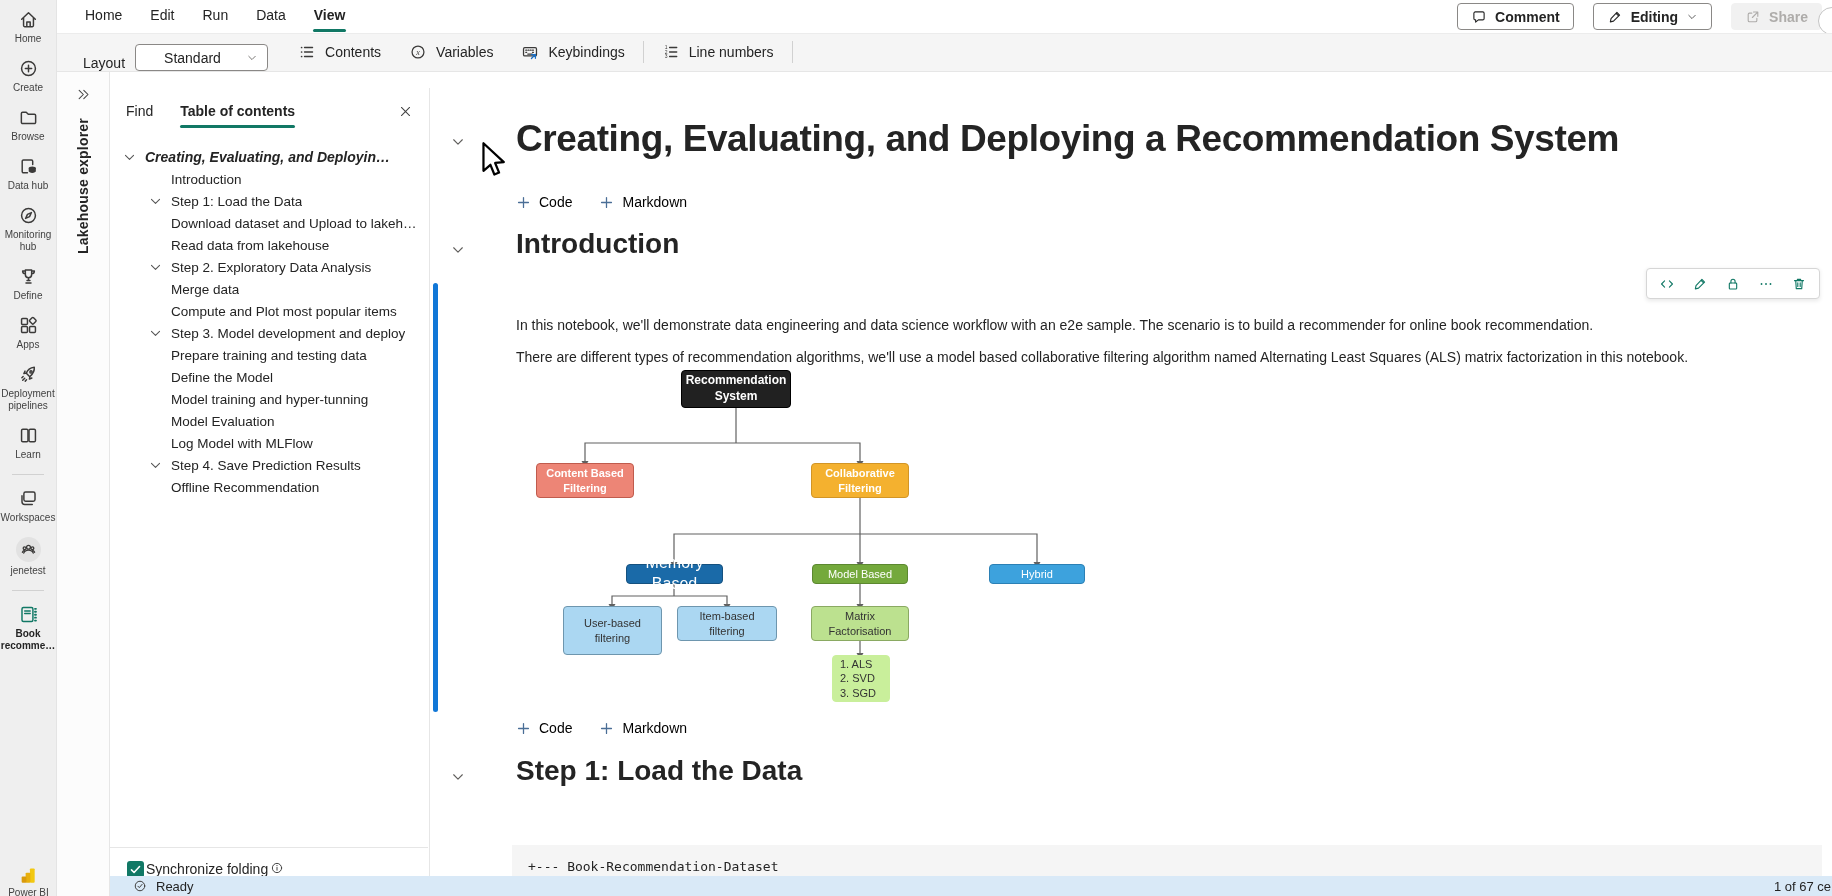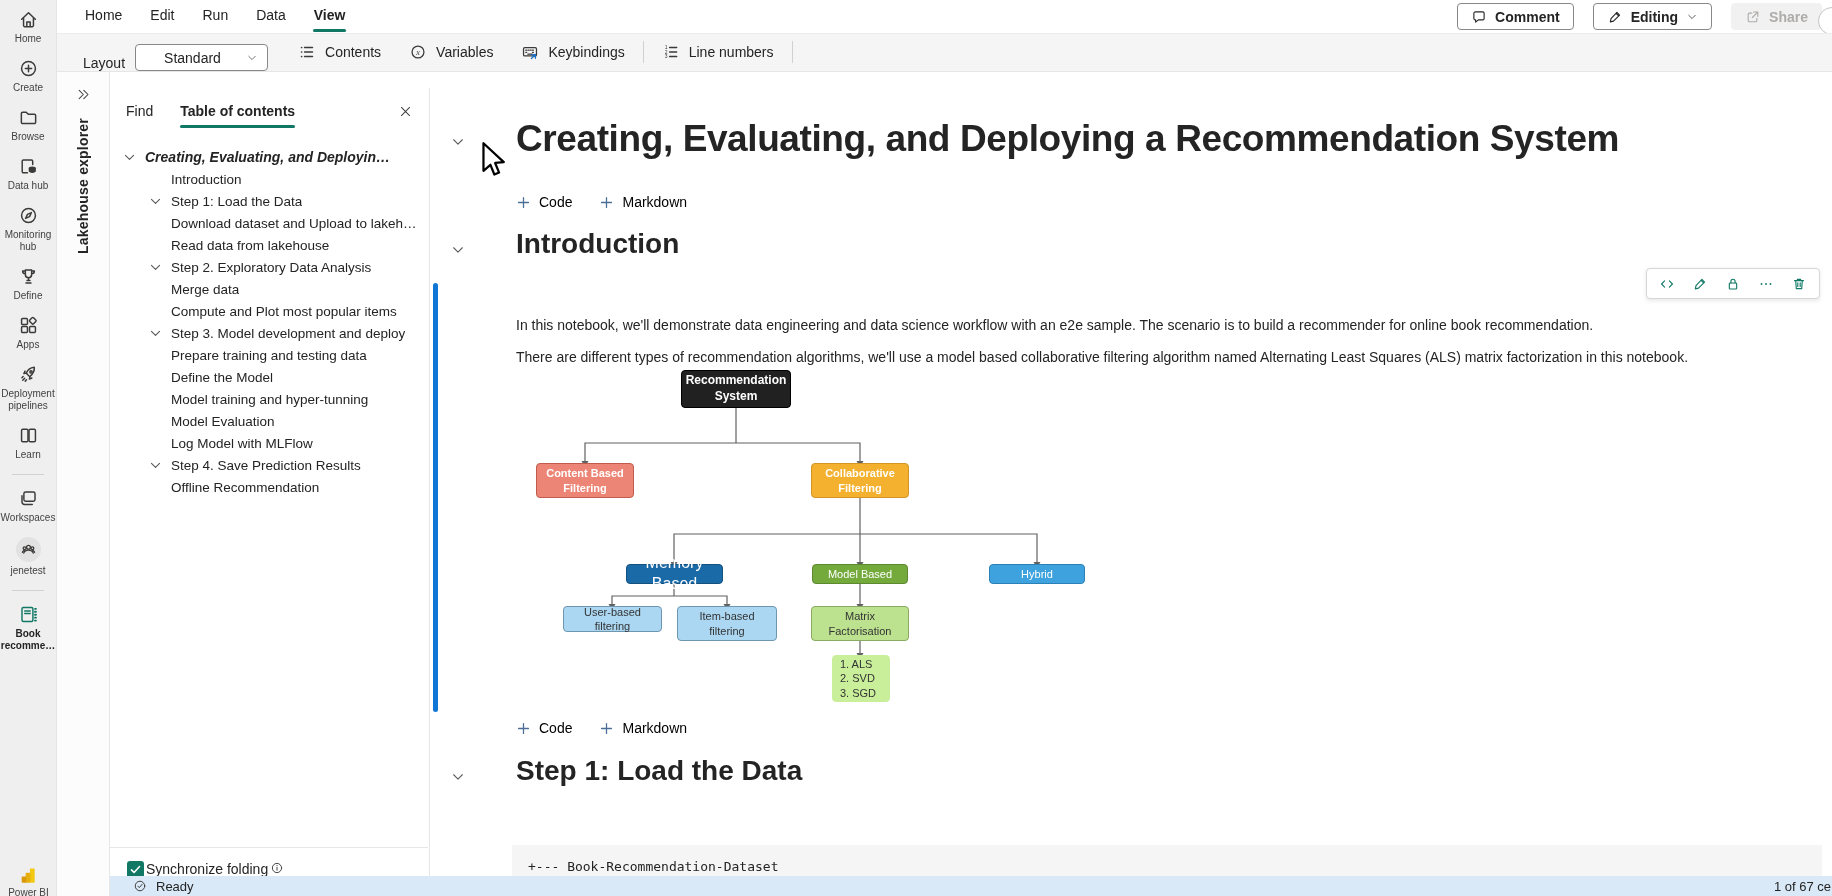--- a/index.html
+++ b/index.html
@@ -625,21 +625,21 @@
       </svg>
       <div class="dnode" style="left: 165px; top: 0px; width: 110px; height: 38px; background: rgb(33, 33, 33); border: 1px solid rgb(0, 0, 0); color: rgb(255, 255, 255); font-size: 12px; font-weight: bold;">Recommendation
 System</div>
       <div class="dnode" style="left: 20px; top: 93px; width: 98px; height: 35px; background: rgb(237, 133, 118); border: 1px solid rgb(192, 91, 77); color: rgb(255, 255, 255); font-size: 11px; font-weight: bold;">Content Based
 Filtering</div>
       <div class="dnode" style="left: 295px; top: 93px; width: 98px; height: 35px; background: rgb(244, 177, 47); border: 1px solid rgb(210, 149, 38); color: rgb(255, 255, 255); font-size: 11px; font-weight: bold;">Collaborative
 Filtering</div>
       <div class="dnode" style="left: 110px; top: 194px; width: 97px; height: 20px; background: rgb(26, 106, 168); border: 1px solid rgb(21, 81, 127); color: rgb(255, 255, 255); font-size: 16px;">Memory Based</div>
       <div class="dnode" style="left: 296px; top: 194px; width: 96px; height: 20px; background: rgb(116, 169, 60); border: 1px solid rgb(92, 136, 48); color: rgb(255, 255, 255); font-size: 11px;">Model Based</div>
       <div class="dnode" style="left: 473px; top: 194px; width: 96px; height: 20px; background: rgb(61, 162, 221); border: 1px solid rgb(43, 128, 181); color: rgb(255, 255, 255); font-size: 11px;">Hybrid</div>
-      <div class="dnode" style="left: 47px; top: 236px; width: 99px; height: 26px; background: rgb(171, 215, 242); border: 1px solid rgb(110, 150, 174); color: rgb(51, 51, 51); font-size: 11px;">User-based
+      <div class="dnode" style="left: 47px; top: 236px; width: 99px; height: 49px; background: rgb(171, 215, 242); border: 1px solid rgb(110, 150, 174); color: rgb(51, 51, 51); font-size: 11px;">User-based
 filtering</div>
       <div class="dnode" style="left: 161px; top: 236px; width: 100px; height: 35px; background: rgb(171, 215, 242); border: 1px solid rgb(110, 150, 174); color: rgb(51, 51, 51); font-size: 11px;">Item-based
 filtering</div>
       <div class="dnode" style="left: 295px; top: 236px; width: 98px; height: 35px; background: rgb(188, 225, 143); border: 1px solid rgb(138, 169, 98); color: rgb(51, 51, 51); font-size: 11px;">Matrix
 Factorisation</div>
       <div class="dnode" style="left: 316px; top: 285px; width: 58px; height: 47px; background: rgb(201, 239, 155); border: 1px solid rgb(201, 239, 155); color: rgb(51, 51, 51); font-size: 11px; text-align: left; justify-content: flex-start; padding-left: 7px;">1. ALS
 2. SVD
 3. SGD</div>
     </div>
 

